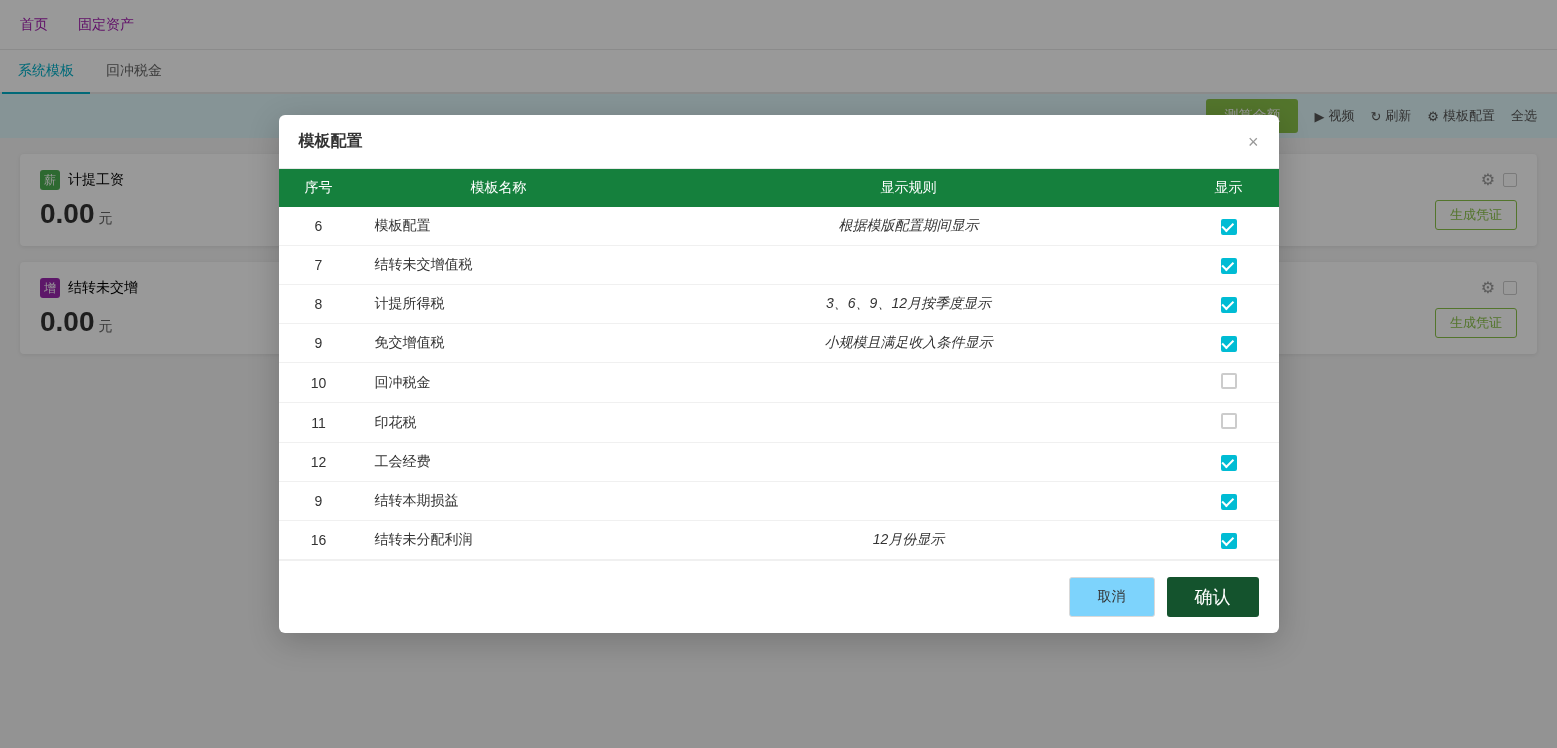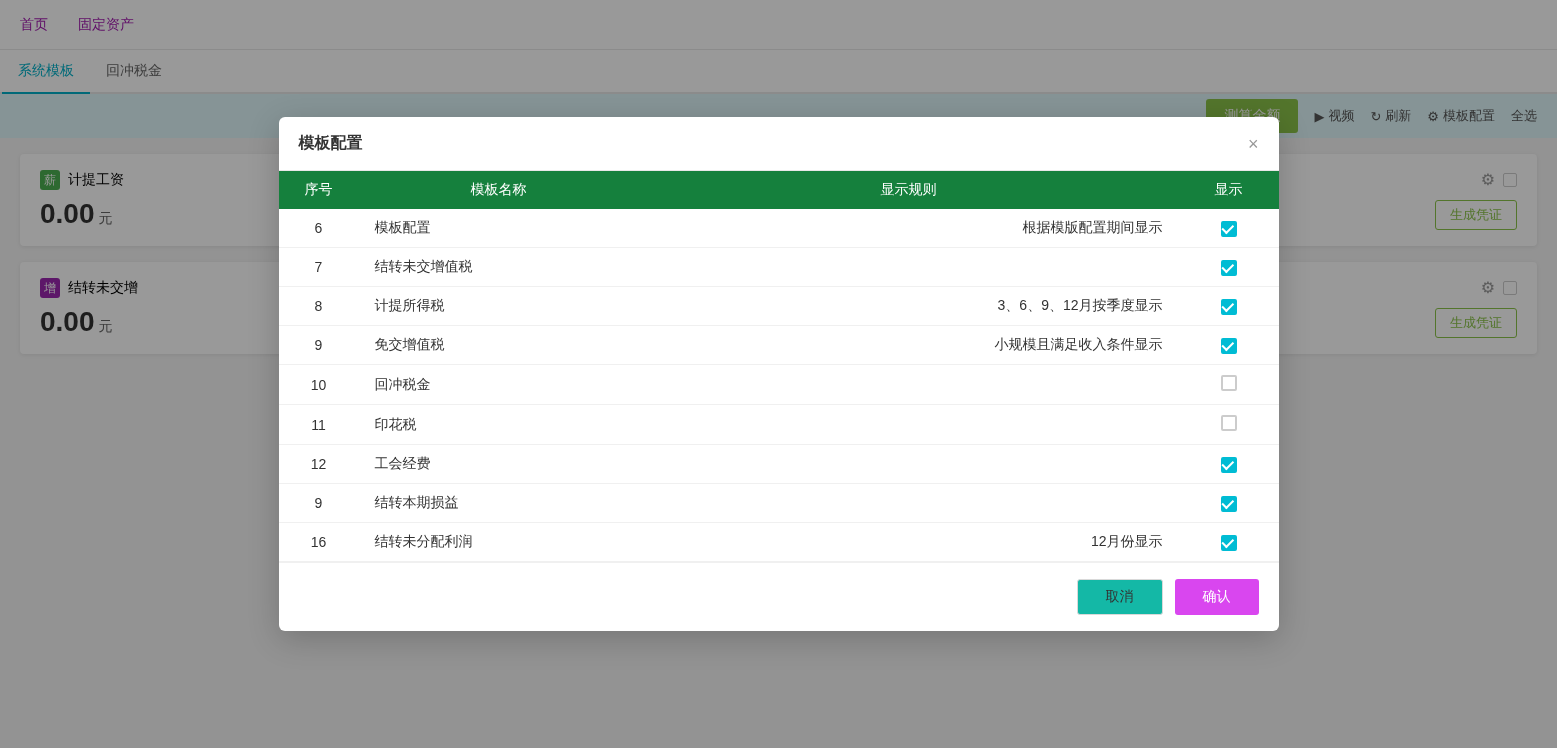--- a/index.html
+++ b/index.html
@@ -221,21 +221,22 @@
     .config-table tbody td {
       padding: 10px 16px;
       text-align: center;
       color: #333;
       font-size: 14px;
     }
     .config-table tbody td:nth-child(2) {
       text-align: left;
     }
     .config-table tbody td:nth-child(3) {
-      text-align: right;
+      text-align: center;
+      font-style: italic;
     }
 
     
     .checkbox-custom {
       width: 16px;
       height: 16px;
       border: 2px solid #ccc;
       border-radius: 2px;
       display: inline-flex;
       align-items: center;
@@ -252,35 +253,35 @@
       height: 5px;
       border-left: 2px solid #fff;
       border-bottom: 2px solid #fff;
       transform: rotate(-45deg) translateY(-1px);
       display: block;
     }
 
     
     .btn-cancel {
       border: 1px solid #d9d9d9;
-      background: #14b8a6;
+      background: #7dd3fc;
       color: #333;
       padding: 8px 28px;
       border-radius: 3px;
       cursor: pointer;
       font-size: 14px;
     }
     .btn-confirm {
-      background: #d946ef;
+      background: #14532d;
       color: #fff;
       border: none;
       padding: 8px 28px;
       border-radius: 3px;
       cursor: pointer;
-      font-size: 14px;
+      font-size: 18px;
       font-weight: 500;
     }
 
     .gear-icon {
       color: #999;
       font-size: 16px;
       cursor: pointer;
     }
     .check-sm {
       width: 14px;

